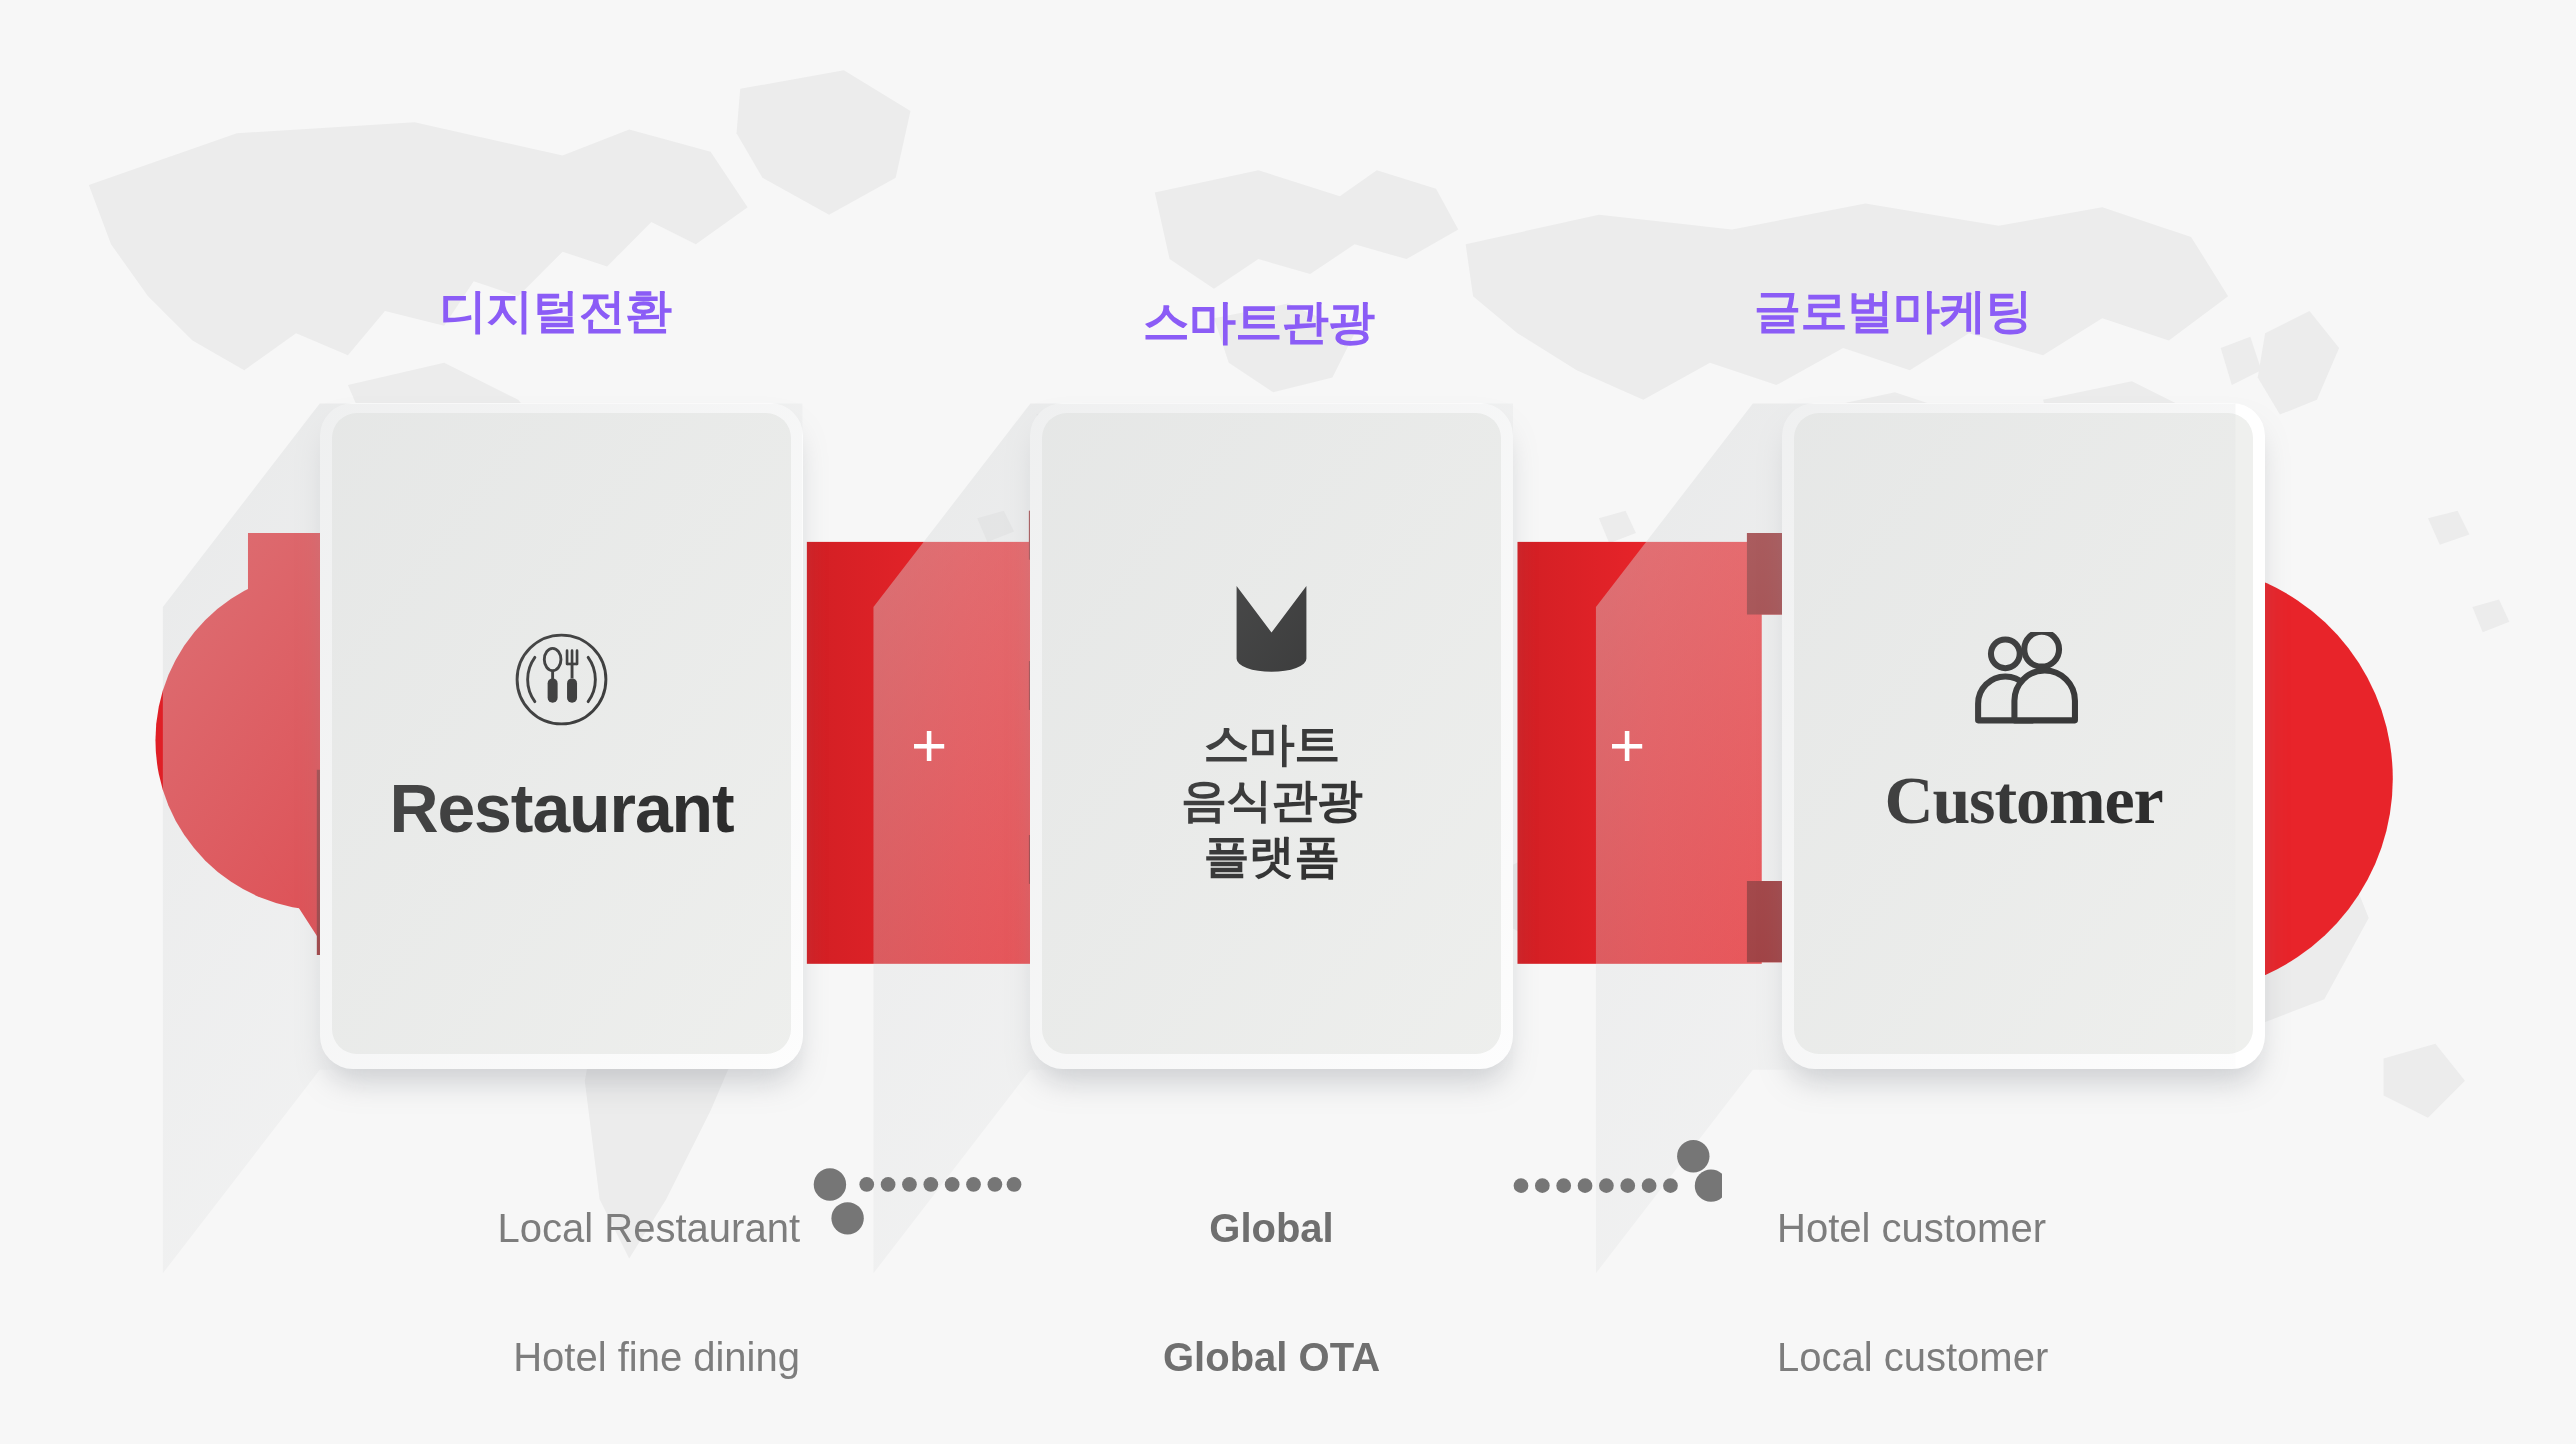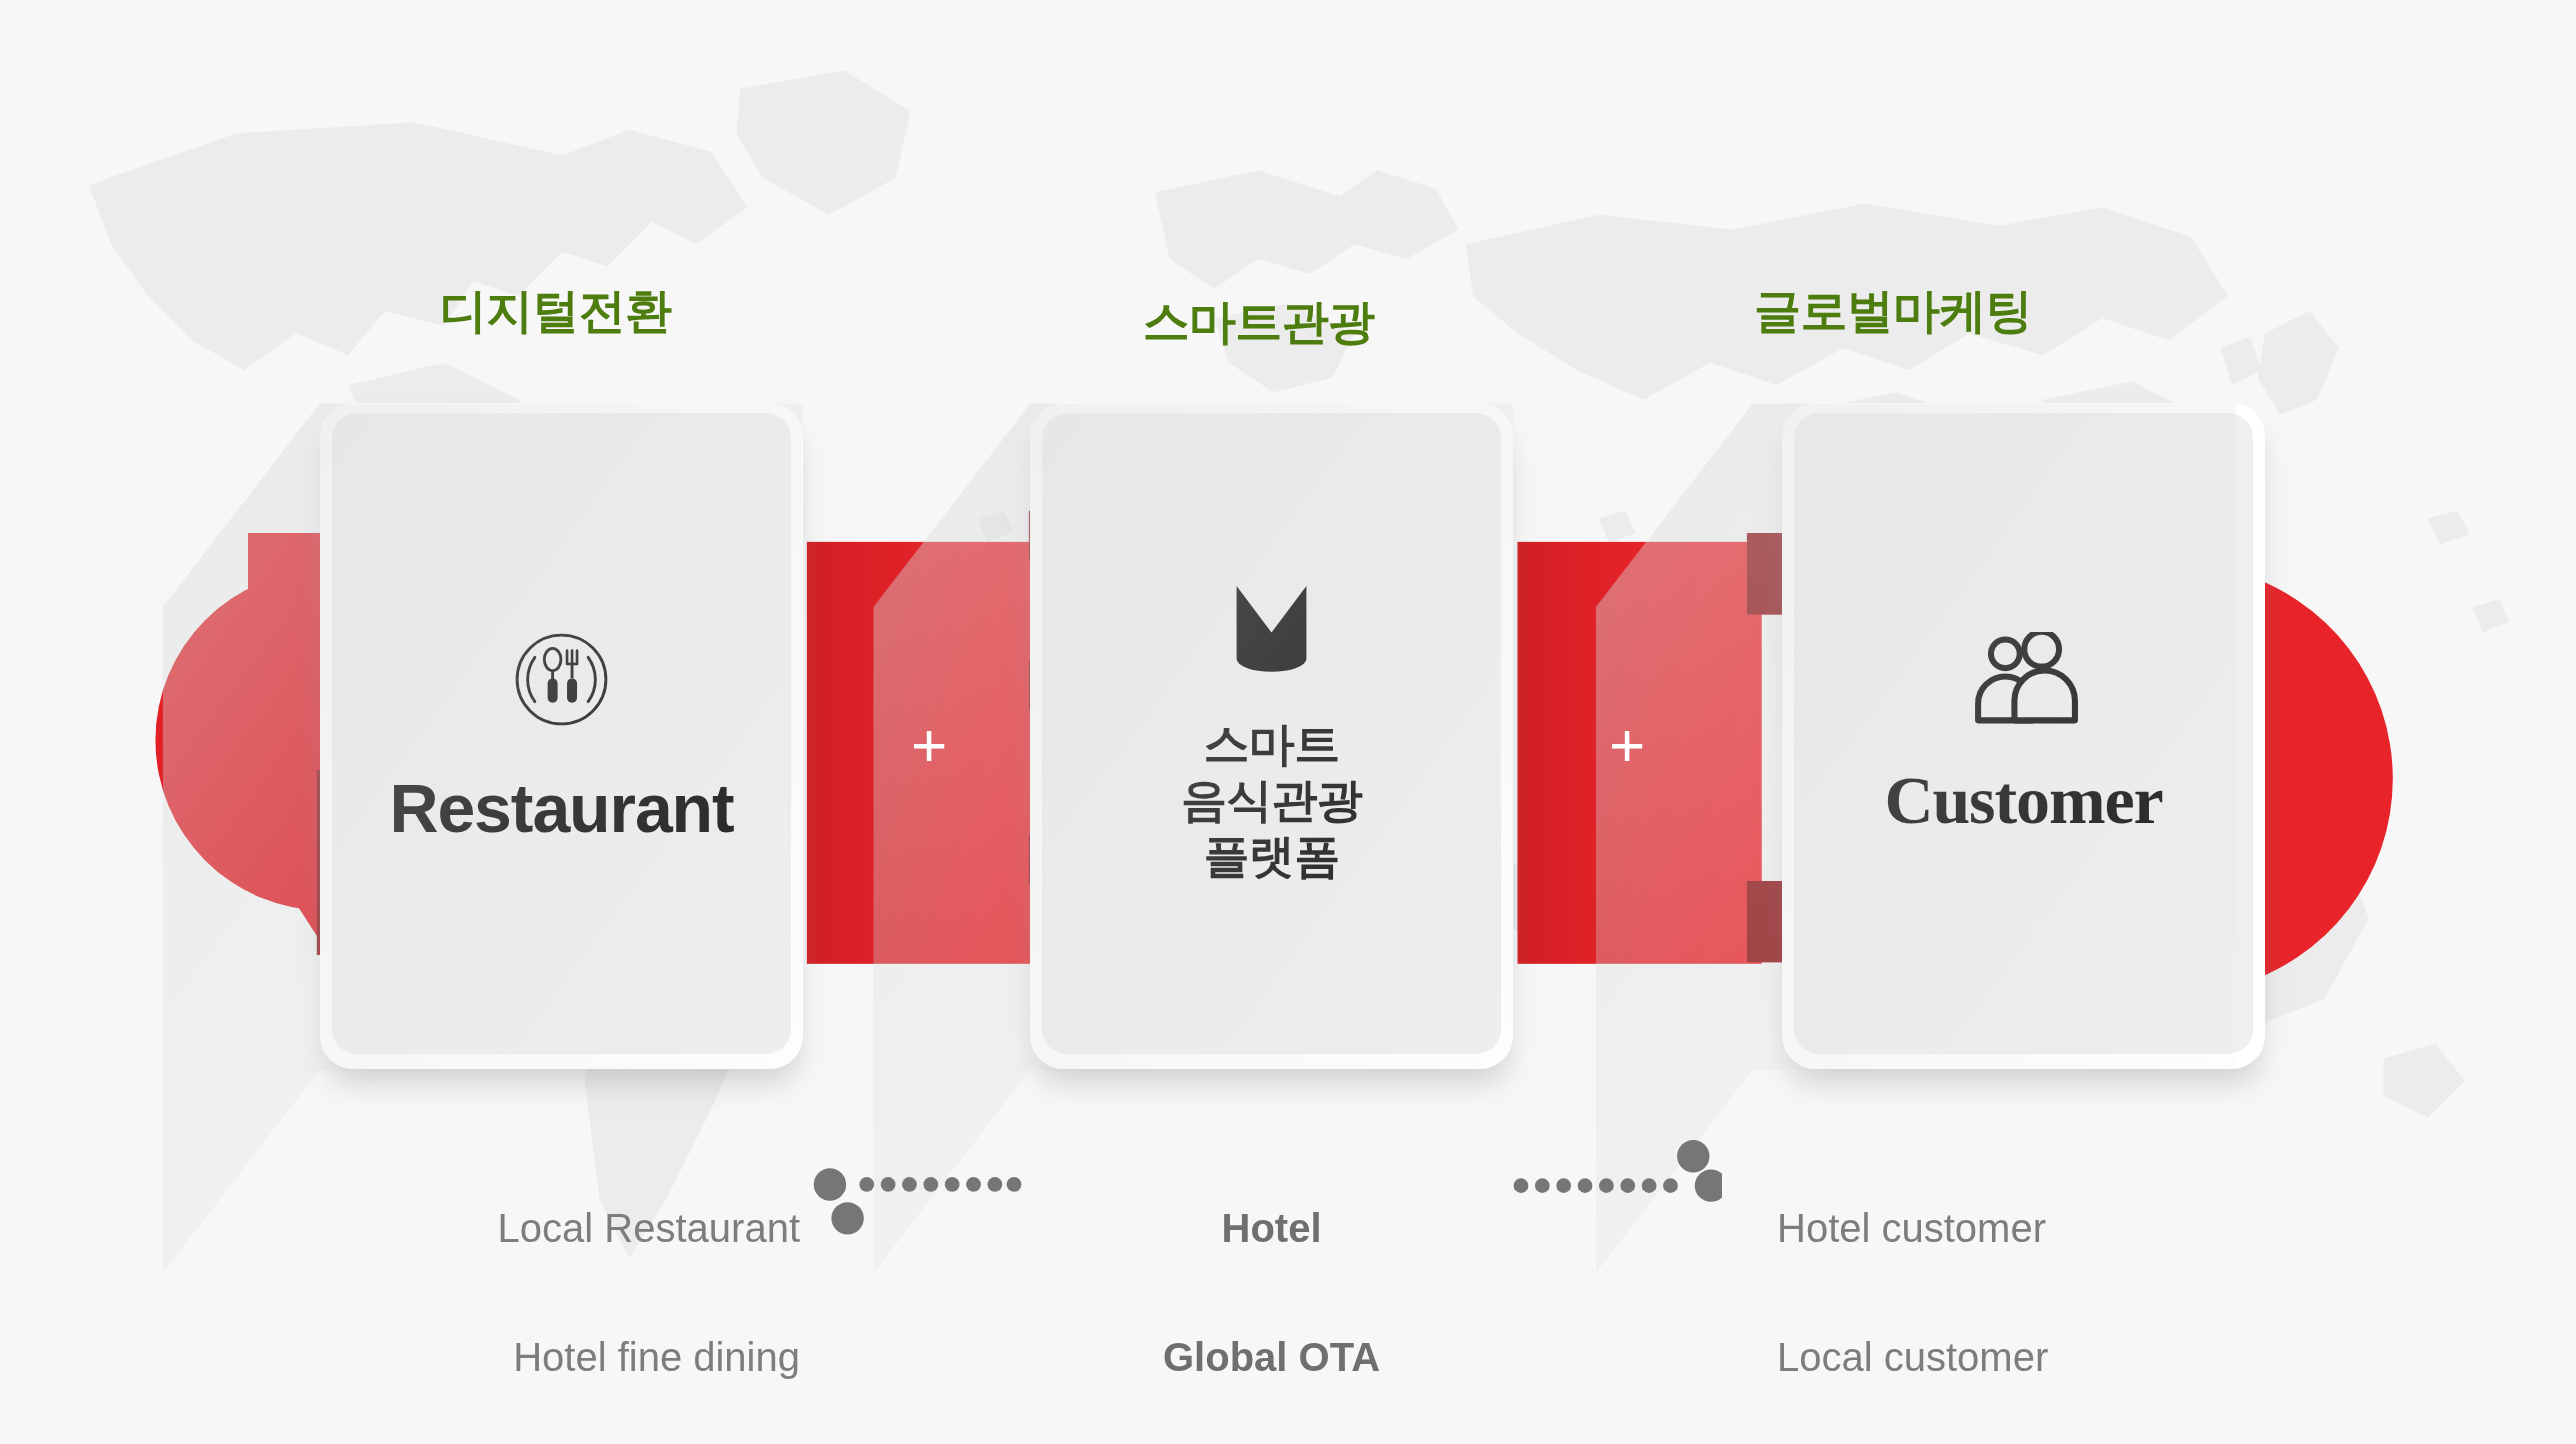--- a/index.html
+++ b/index.html
@@ -15,21 +15,21 @@
   
   .worldmap{position:absolute;left:0;top:0;width:2576px;height:1445px;
             opacity:1;pointer-events:none;}
 
   
   .letters{position:absolute;left:0;top:0;width:2576px;height:1445px;pointer-events:none;}
 
   
   .hdr{
     position:absolute;top:280px;
-    font-size:47px;font-weight:700;color:#4d7c0f;
+    font-size:47px;font-weight:700;color:#8b5cf6;
     letter-spacing:-0.7px;white-space:nowrap;text-align:center;
   }
   .hdr-1{left:348px;width:415px;}
   .hdr-2{left:1051px;width:415px;margin-top:11px;}
   .hdr-3{left:1671px;width:444px;}
 
   
   .card{
     position:absolute;
     border-radius:33px;
@@ -263,21 +263,21 @@
 
   <div class="plus plus-1">+</div>
   <div class="plus plus-2">+</div>
 
   <div class="caption caption-1">
     <div>Local Restaurant</div>
     <div>Hotel fine dining</div>
     
   </div>
   <div class="caption caption-2">
-    <div>Hotel</div>
+    <div>Global</div>
     <div>Global OTA</div>
     
   </div>
   <div class="caption caption-3">
     <div>Hotel customer</div>
     <div>Local customer</div>
     
   </div>
 
   <svg class="dots dots-left" width="215" height="81" viewBox="0 0 290 110" xmlns="http://www.w3.org/2000/svg" aria-hidden="true">

